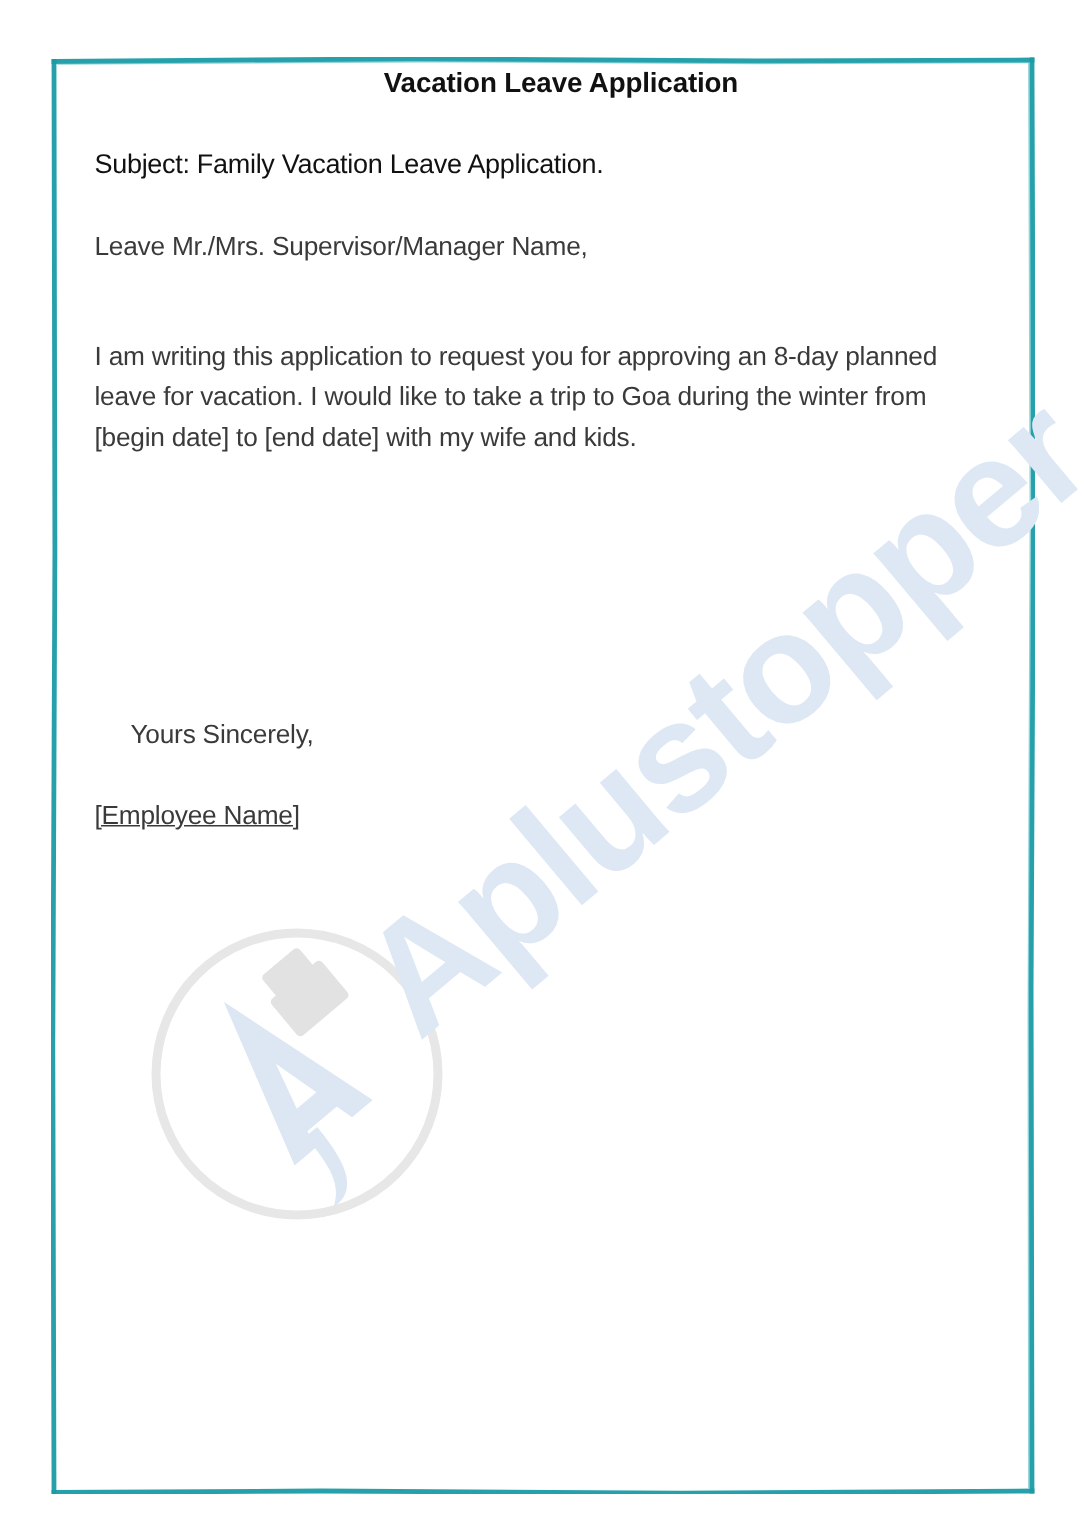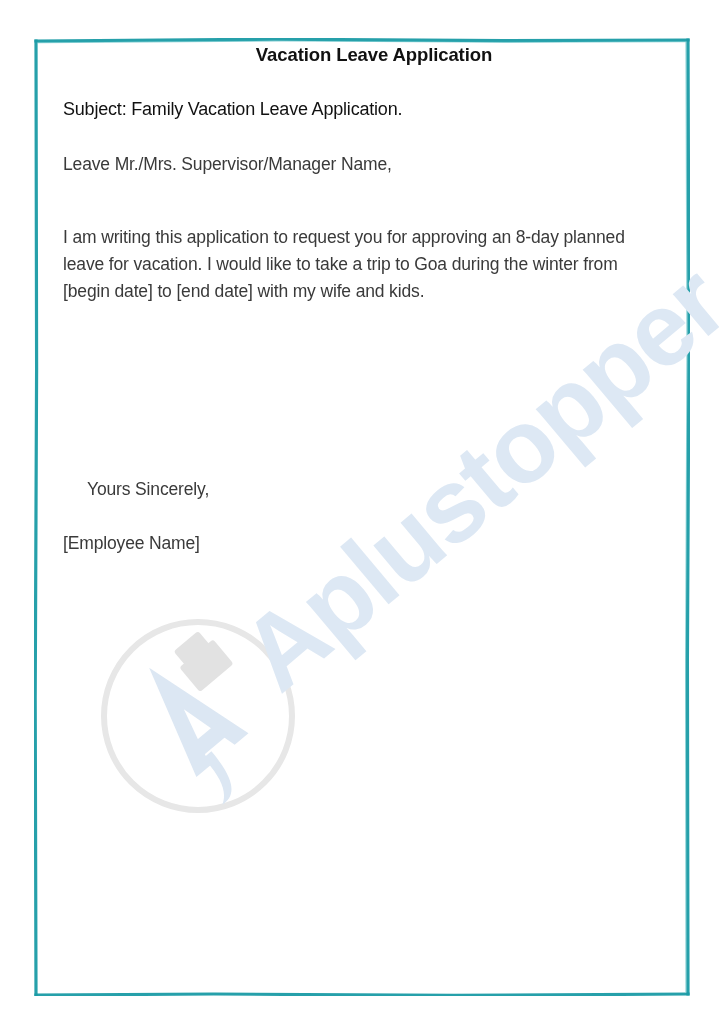--- a/index.html
+++ b/index.html
@@ -139,20 +139,21 @@
     margin-left: 24px;
   }
 
   #signature-line {
     position: absolute;
     left: 51px;
     top: 533px;
     font-size: 17.5px;
     color: #3a3a3a;
     letter-spacing: -0.15px;
+    text-decoration: underline;
   }
 </style>
 </head>
 <body>
 
 <div id="document-sheet">
 
   <div id="page-border">
     <svg width="656" height="958" viewBox="0 0 656 958" xmlns="http://www.w3.org/2000/svg">
       <g fill="none" stroke="#1a9ba5" stroke-width="3.2" stroke-linecap="square">

